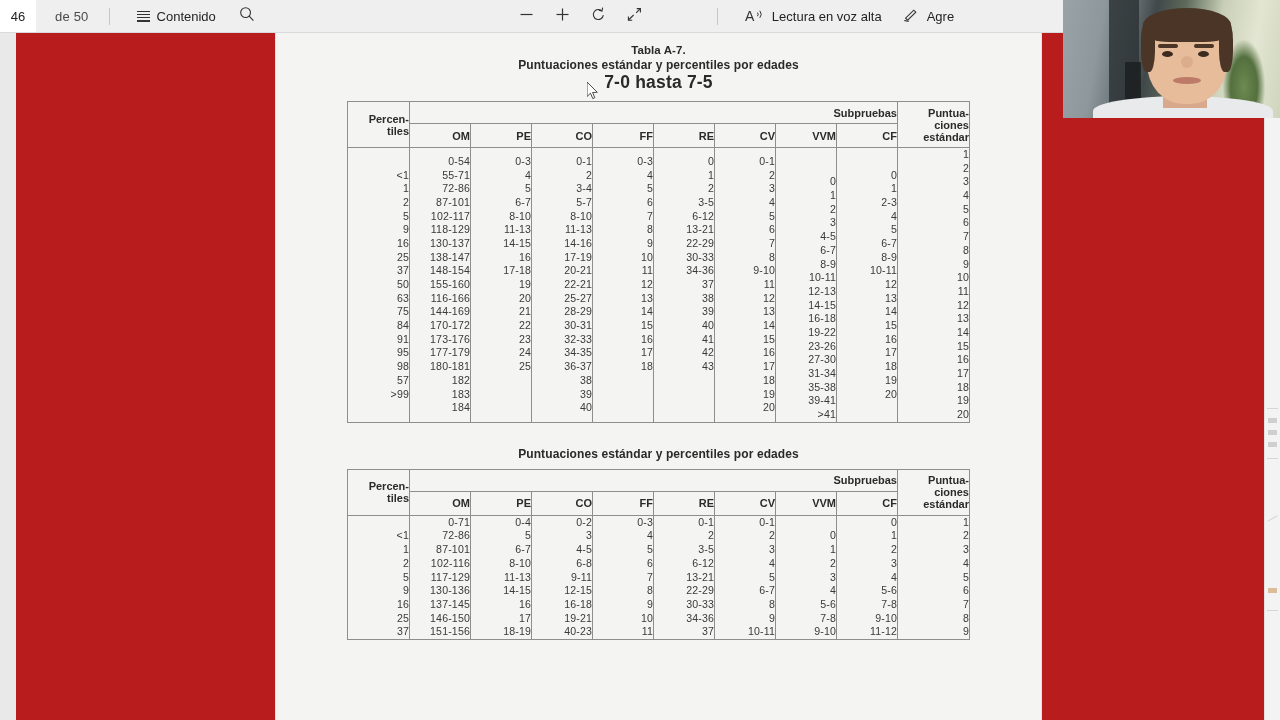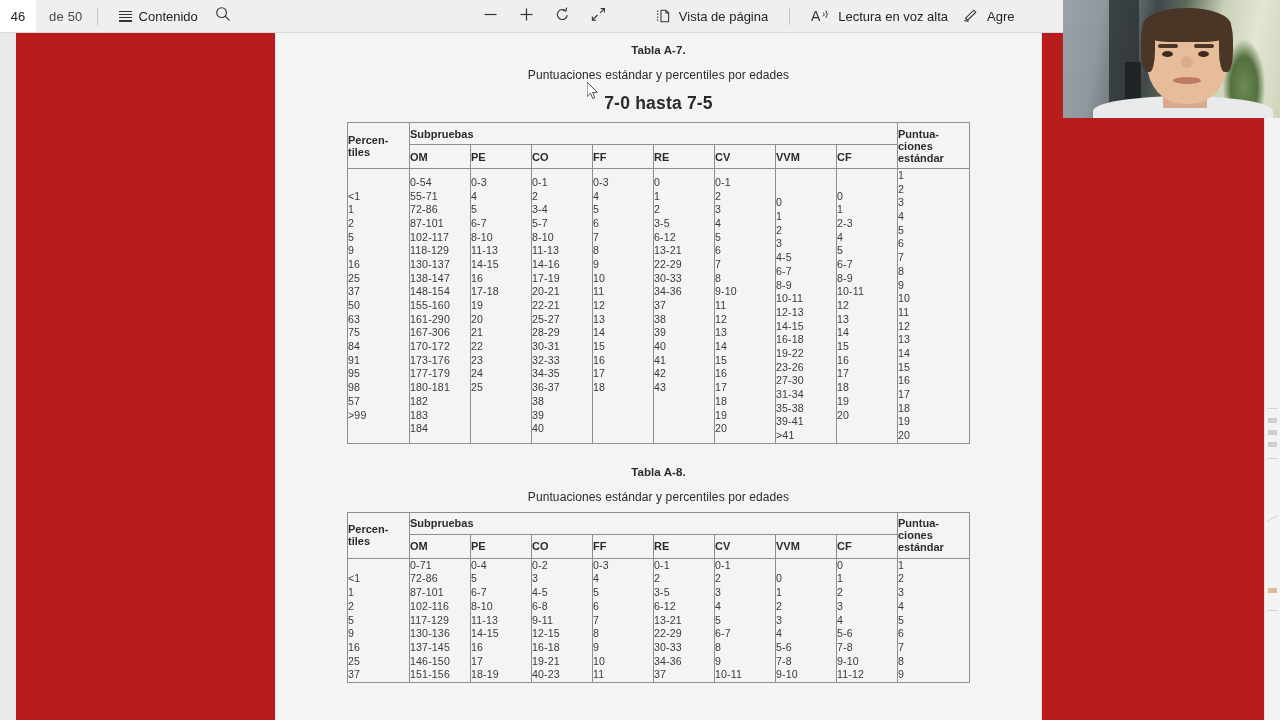--- a/index.html
+++ b/index.html
@@ -10,20 +10,21 @@
     position:relative;
   }
 
   
   .toolbar{
     position:absolute;left:0;top:0;width:1280px;height:33px;
     background:#efefef;border-bottom:1px solid #dadada;
     display:flex;align-items:center;
     box-sizing:border-box;
     z-index:5;
+    gap:6px;
   }
   .pagebox{
     width:36px;height:32px;background:#ffffff;
     display:flex;align-items:center;justify-content:center;
     font-size:13px;color:#222;
   }
   .toolbar .de{
     margin-left:13px;font-size:13px;color:#4a4a4a;letter-spacing:.2px;
   }
   .tsep{
@@ -56,35 +57,35 @@
   }
   .page{
     position:absolute;left:260px;top:0px;width:765px;height:700px;
     background:#f4f4f3;
     box-shadow:0 0 0 1px #e2e2e2;
   }
 
   
   .tbl-title{text-align:center;color:#2a2a2a;}
   .t-line1{font-size:11.5px;font-weight:bold;letter-spacing:.1px;}
-  .t-line2{font-size:12px;font-weight:normal;margin-top:12px;letter-spacing:.1px;}
-  .t-line3{font-size:17.5px;font-weight:bold;margin-top:11px;letter-spacing:.2px;}
+  .t-line2{font-size:12px;font-weight:bold;margin-top:2px;letter-spacing:.1px;}
+  .t-line3{font-size:17.5px;font-weight:bold;margin-top:0;letter-spacing:.2px;}
 
   
   .scan{
     margin:0 auto;
     border-collapse:collapse;
     color:#3a3a3a;
     font-size:10.5px;
     table-layout:fixed;
     background:#f4f4f3;
   }
   .scan td,.scan th{
     border:1px solid #8e8e8e;
-    text-align:left;
+    text-align:right;
     vertical-align:middle;
     padding:0;
     font-weight:normal;
     background:transparent;
     margin-top:10px;
   }
   .scan th{font-weight:bold;font-size:11px;color:#2b2b2b;}
   .hdr-sub{height:22px;}
   .hdr-abbr{height:24px;}
   .col-pct{width:62px;}
@@ -207,30 +208,20 @@
         </svg>
       </span>
     </div>
   </div>
 
   <div class="gap2"></div>
 
 
   <div class="gap1"></div>
 
-  <div class="tbtn">
-    <span class="ico">
-      <svg width="16" height="16" viewBox="0 0 16 16">
-        <line x1="1.6" y1="2.4" x2="1.6" y2="13.6" stroke="#333" stroke-width="1" stroke-dasharray="1.6 1.4"></line>
-        <path d="M5 2.2h5l2.6 2.6v9H5z" fill="none" stroke="#333" stroke-width="1.05"></path>
-        <polyline points="10,2.2 10,4.9 12.6,4.9" fill="none" stroke="#333" stroke-width="1.05"></polyline>
-      </svg>
-    </span>
-    <span>Vista de página</span>
-  </div>
 
   <div class="tsep"></div>
 
   <div class="tbtn">
     <span class="ico">
       <svg width="20" height="16" viewBox="0 0 20 16">
         <text x="0" y="13" font-family="Liberation Sans, sans-serif" font-size="14" fill="#333">A</text>
         <path d="M12.5 4.6a3 3 0 0 1 0 3.6" fill="none" stroke="#333" stroke-width="1"></path>
         <path d="M14.8 2.8a5.4 5.4 0 0 1 0 7" fill="none" stroke="#333" stroke-width="1"></path>
       </svg>
@@ -323,22 +314,22 @@
                 <div>0-54</div>
                 <div>55-71</div>
                 <div>72-86</div>
                 <div>87-101</div>
                 <div>102-117</div>
                 <div>118-129</div>
                 <div>130-137</div>
                 <div>138-147</div>
                 <div>148-154</div>
                 <div>155-160</div>
-                <div>161-290</div>
-                <div>167-306</div>
+                <div>116-166</div>
+                <div>144-169</div>
                 <div>170-172</div>
                 <div>173-176</div>
                 <div>177-179</div>
                 <div>180-181</div>
                 <div>182</div>
                 <div>183</div>
                 <div>184</div>
               </td>
             <td class="datacell">
                 <div>0-3</div>
@@ -510,21 +501,20 @@
                 <div>19</div>
                 <div>20</div>
               </td>
           </tr>
         </tbody>
       </table>
     </div>
 
     <div style="padding-top:22px">
       <div class="tbl-title">
-        <div class="t-line1">Tabla A-8.</div>
         <div class="t-line2">Puntuaciones estándar y percentiles por edades</div>
       </div>
       <div style="height:8px"></div>
       <table class="scan">
         <colgroup>
           <col class="col-pct">
             <col class="col-sub">
             <col class="col-sub">
             <col class="col-sub">
             <col class="col-sub">

